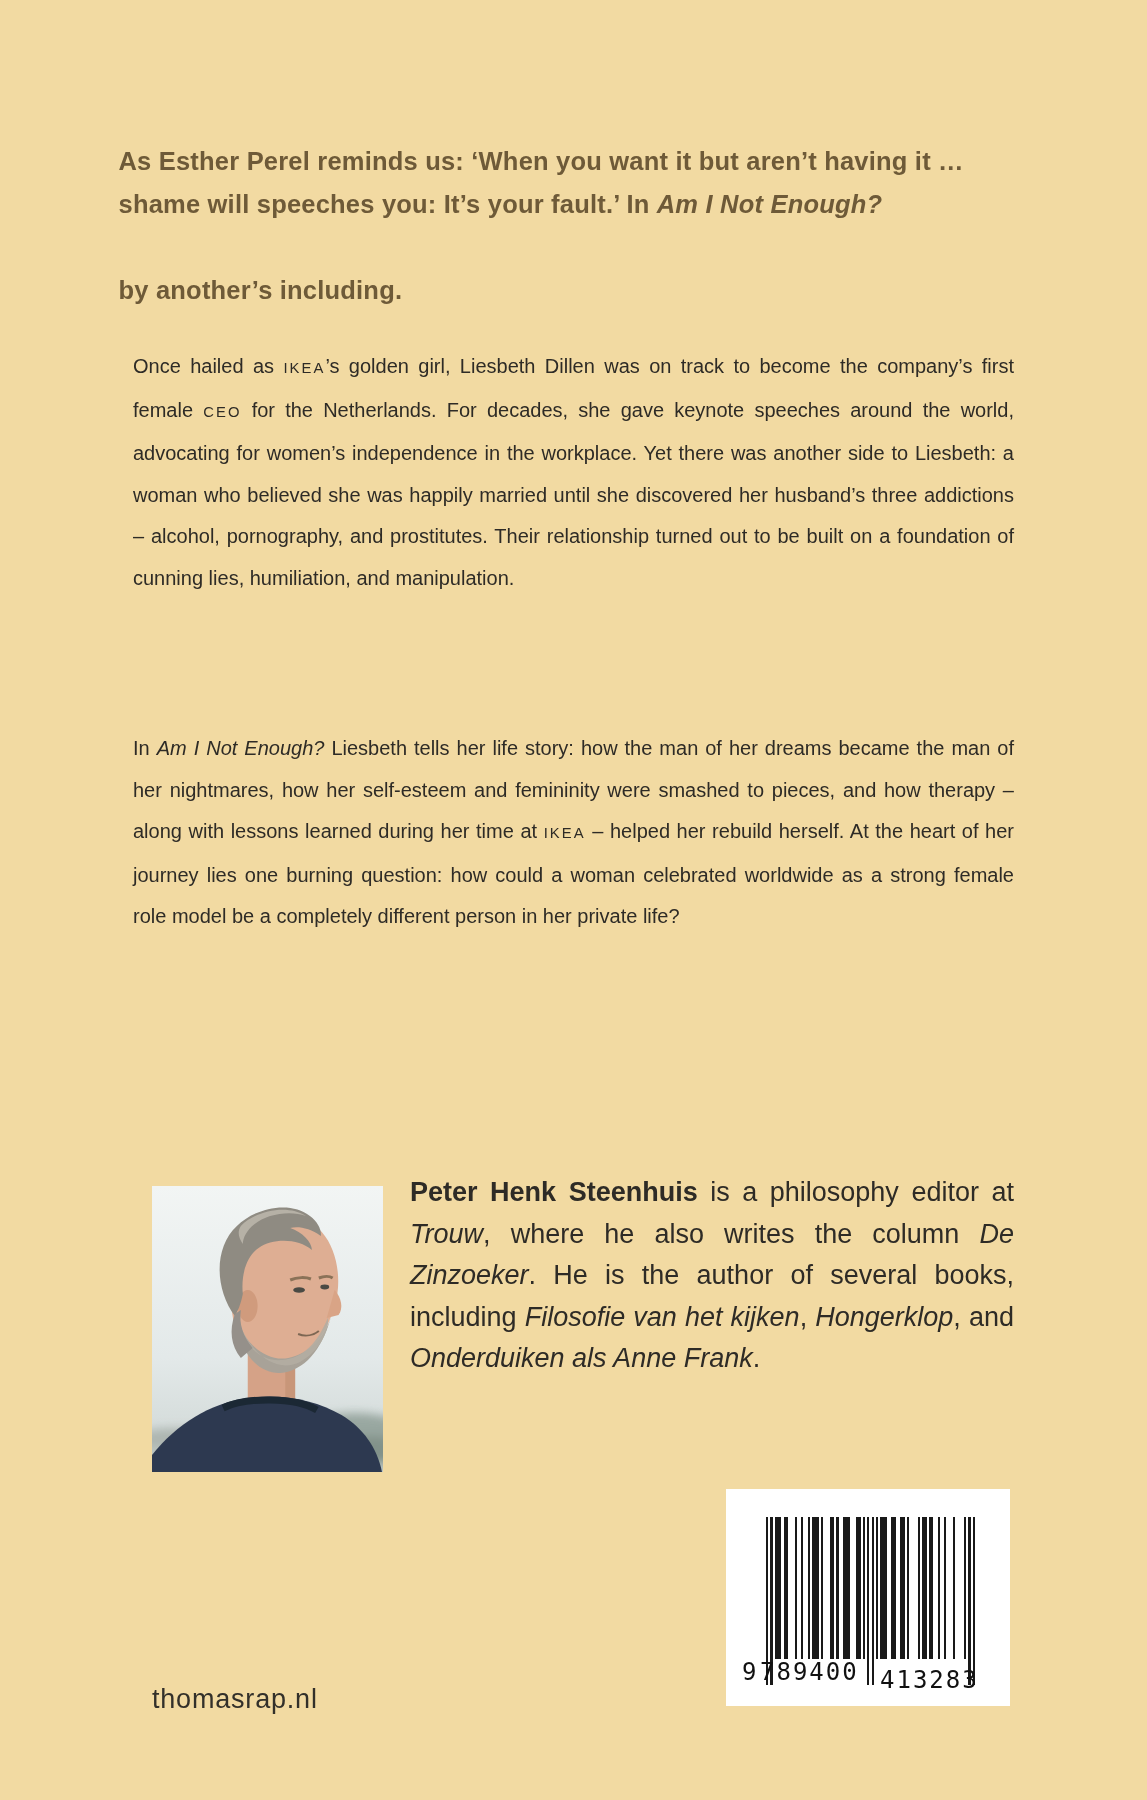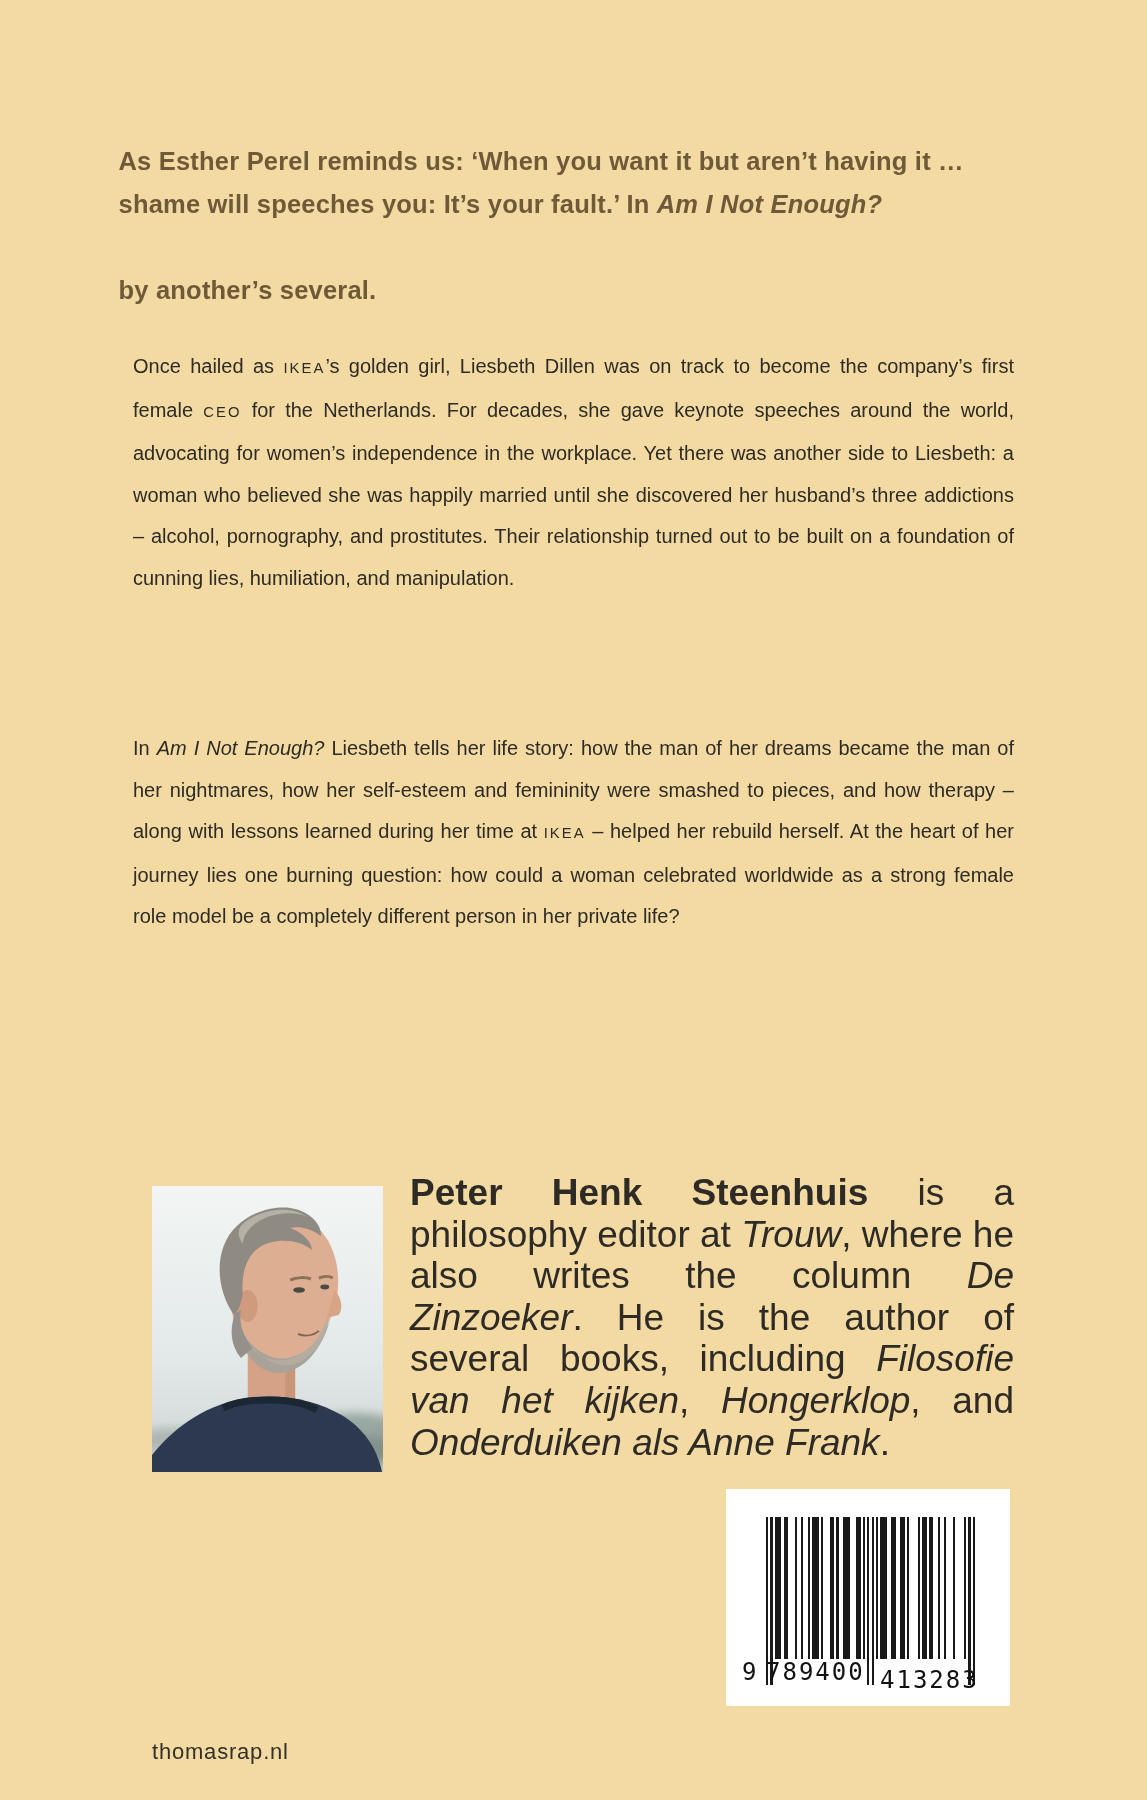--- a/index.html
+++ b/index.html
@@ -20,54 +20,54 @@
   .para{
     position:absolute;left:133px;width:881px;
     font-size:20px;line-height:41.6px;
     text-align:justify;color:#2e2b26;
   }
   .p1{top:346px;}
   .p2{top:728px;}
   .p3{top:1046px;}
   .bio-text{
     position:absolute;left:410px;top:1172px;width:604px;
-    font-size:37px;line-height:41.6px;
+    font-size:27px;line-height:41.6px;
     text-align:justify;color:#2e2b26;
   }
   .photo{
     position:absolute;left:152px;top:1186px;width:231px;height:286px;
   }
   .photo svg{display:block;width:100%;height:100%;}
   .barcode-box{
     position:absolute;left:726px;top:1489px;width:284px;height:217px;
     background:#ffffff;
   }
   .barcode-bars{position:absolute;left:40px;top:28px;width:209px;height:168px;}
   .barcode-digits{
     position:absolute;top:169px;left:0;width:100%;height:30px;
     font-family:"DejaVu Sans Mono",monospace;
     font-size:24px;color:#111;line-height:28px;
   }
   .bd-lead{position:absolute;left:16px;top:0;}
-  .bd-left{position:absolute;left:40px;top:0;width:88px;text-align:right;letter-spacing:2px;background:transparent;}
+  .bd-left{position:absolute;left:34px;top:0;width:88px;text-align:right;letter-spacing:2px;background:transparent;}
   .bd-right{position:absolute;left:154px;top:8px;width:88px;text-align:center;letter-spacing:2px;}
   .website{
-    position:absolute;left:152px;top:1739px;
-    font-size:22px;letter-spacing:0.8px;color:#33302a;
+    position:absolute;left:152px;top:1684px;
+    font-size:27px;letter-spacing:0.8px;color:#33302a;
   }
   .seg-i{font-style:italic;}
   .seg-b{font-weight:700;}
   .seg-sc{font-size:0.74em;letter-spacing:0.14em;}
 </style>
 </head>
 <body>
 
 <div class="page">
 
-  <div class="quote"><span>As Esther Perel reminds us: ‘When you want it but aren’t having it …</span><br><span>shame will speeches you: It’s your fault.’ In </span><span class="seg-i">Am I Not Enough?</span><br><br><span>by another’s several.</span></div>
+  <div class="quote"><span>As Esther Perel reminds us: ‘When you want it but aren’t having it …</span><br><span>shame will speeches you: It’s your fault.’ In </span><span class="seg-i">Am I Not Enough?</span><br><br><span>by another’s including.</span></div>
 
   <div class="para p1"><span>Once hailed as </span><span class="seg-sc">IKEA</span><span>’s golden girl, Liesbeth Dillen was on track to become the company’s first female </span><span class="seg-sc">CEO</span><span> for the Netherlands. For decades, she gave keynote speeches around the world, advocating for women’s independence in the workplace. Yet there was another side to Liesbeth: a woman who believed she was happily married until she discovered her husband’s three addictions – alcohol, pornography, and prostitutes. Their relationship turned out to be built on a foundation of cunning lies, humiliation, and manipulation.</span></div>
   <div class="para p2"><span>In </span><span class="seg-i">Am I Not Enough?</span><span> Liesbeth tells her life story: how the man of her dreams became the man of her nightmares, how her self-esteem and femininity were smashed to pieces, and how therapy – along with lessons learned during her time at </span><span class="seg-sc">IKEA</span><span> – helped her rebuild herself. At the heart of her journey lies one burning question: how could a woman celebrated worldwide as a strong female role model be a completely different person in her private life?</span></div>
 
   <div class="photo">
     <svg viewBox="0 0 234 286" preserveAspectRatio="none">
       <defs>
         <linearGradient id="sky" x1="0" y1="0" x2="0" y2="1">
           <stop offset="0" stop-color="#f2f5f4"></stop>
           <stop offset="0.6" stop-color="#e3e9e9"></stop>

